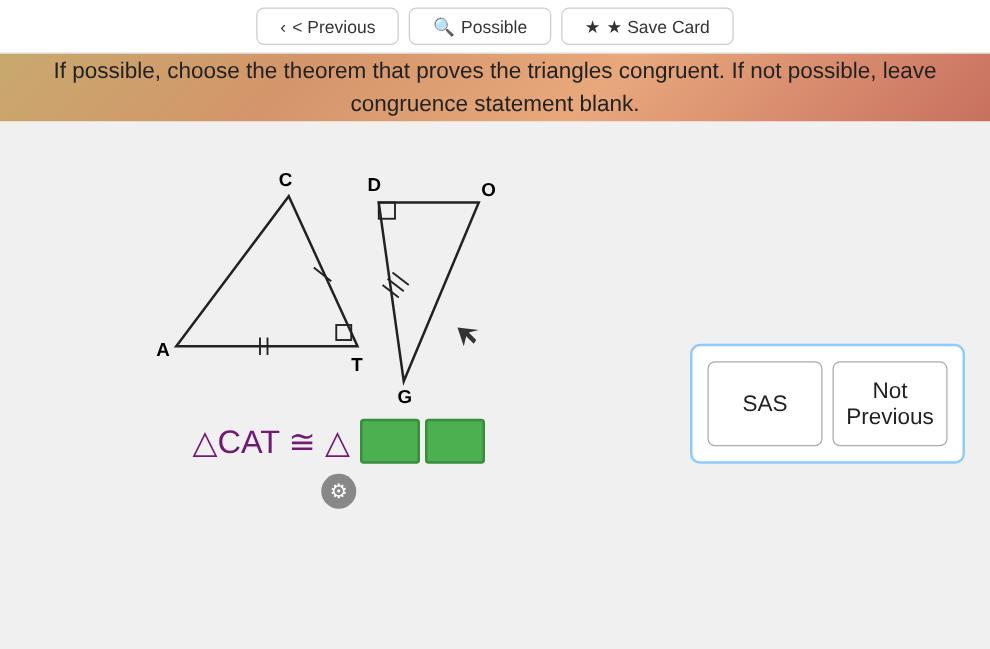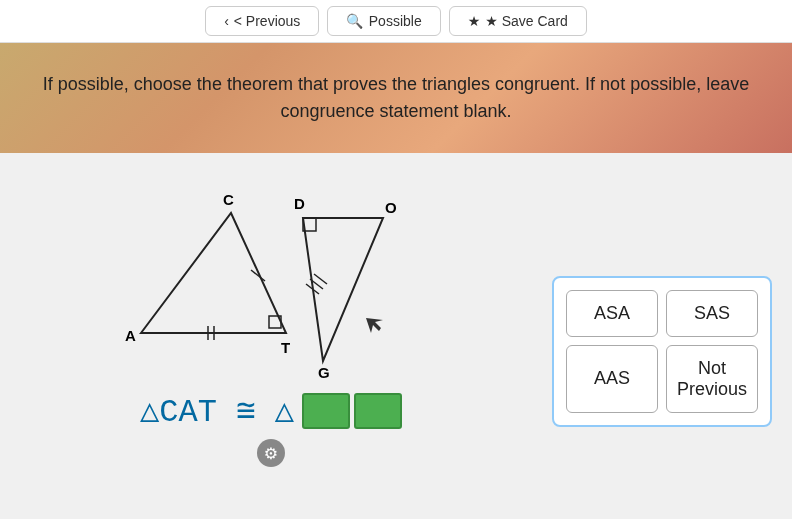--- a/index.html
+++ b/index.html
@@ -35,21 +35,21 @@
       display: flex;
       align-items: center;
       gap: 5px;
       color: #333;
     }
 
     
     .banner {
       width: 100%;
       background: linear-gradient(135deg, #c8a96e 0%, #d4956a 30%, #e8a87c 60%, #c87060 100%);
-      padding: 28px 20px;
+      padding: 0 20px;
       text-align: center;
       font-size: 18px;
       color: #222;
       line-height: 1.5;
       font-family: Arial, sans-serif;
     }
 
     
     .main-content {
       display: flex;
@@ -81,23 +81,23 @@
     .congruence-row {
       width: 100%;
       display: flex;
       justify-content: center;
       align-items: center;
       padding: 8px 0 4px 0;
       font-size: 26px;
       gap: 8px;
     }
     .congruence-text {
-      font-size: 32px;
-      font-family: Liberation Mono, monospace;
-      color: #0369a1;
+      font-size: 26px;
+      font-family: Liberation Sans, sans-serif;
+      color: #701a75;
     }
     .congruence-boxes {
       display: flex;
       gap: 4px;
     }
     .congruence-box {
       width: 48px;
       height: 36px;
       background: #4caf50;
       border: 2px solid #388e3c;
@@ -220,26 +220,20 @@
       </div>
     </div>
 
     <div class="settings-row">
       <div class="settings-icon">⚙</div>
     </div>
   </div>
 
   <div class="theorem-grid">
     <button class="theorem-btn">
-      <span>ASA</span>
-    </button>
-    <button class="theorem-btn">
       <span>SAS</span>
-    </button>
-    <button class="theorem-btn">
-      <span>AAS</span>
     </button>
     <button class="theorem-btn">
       <span>Not Previous</span>
     </button>
   </div>
 
 </div>
 
 </body></html>

